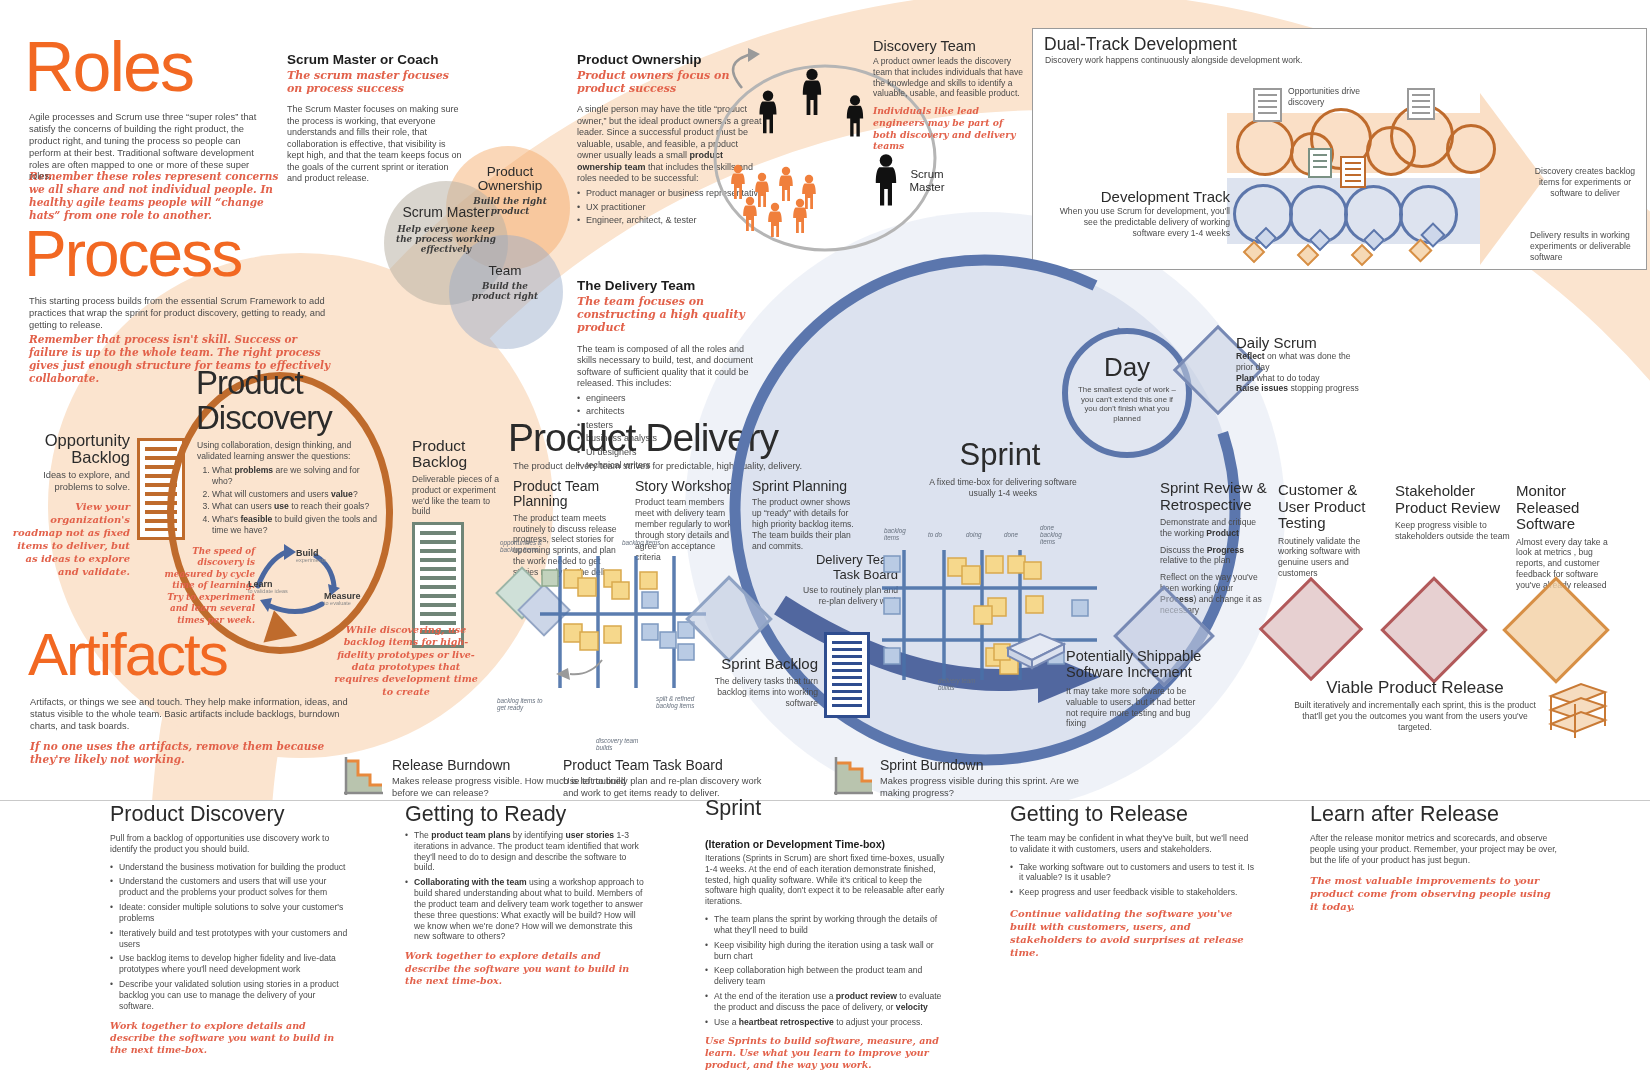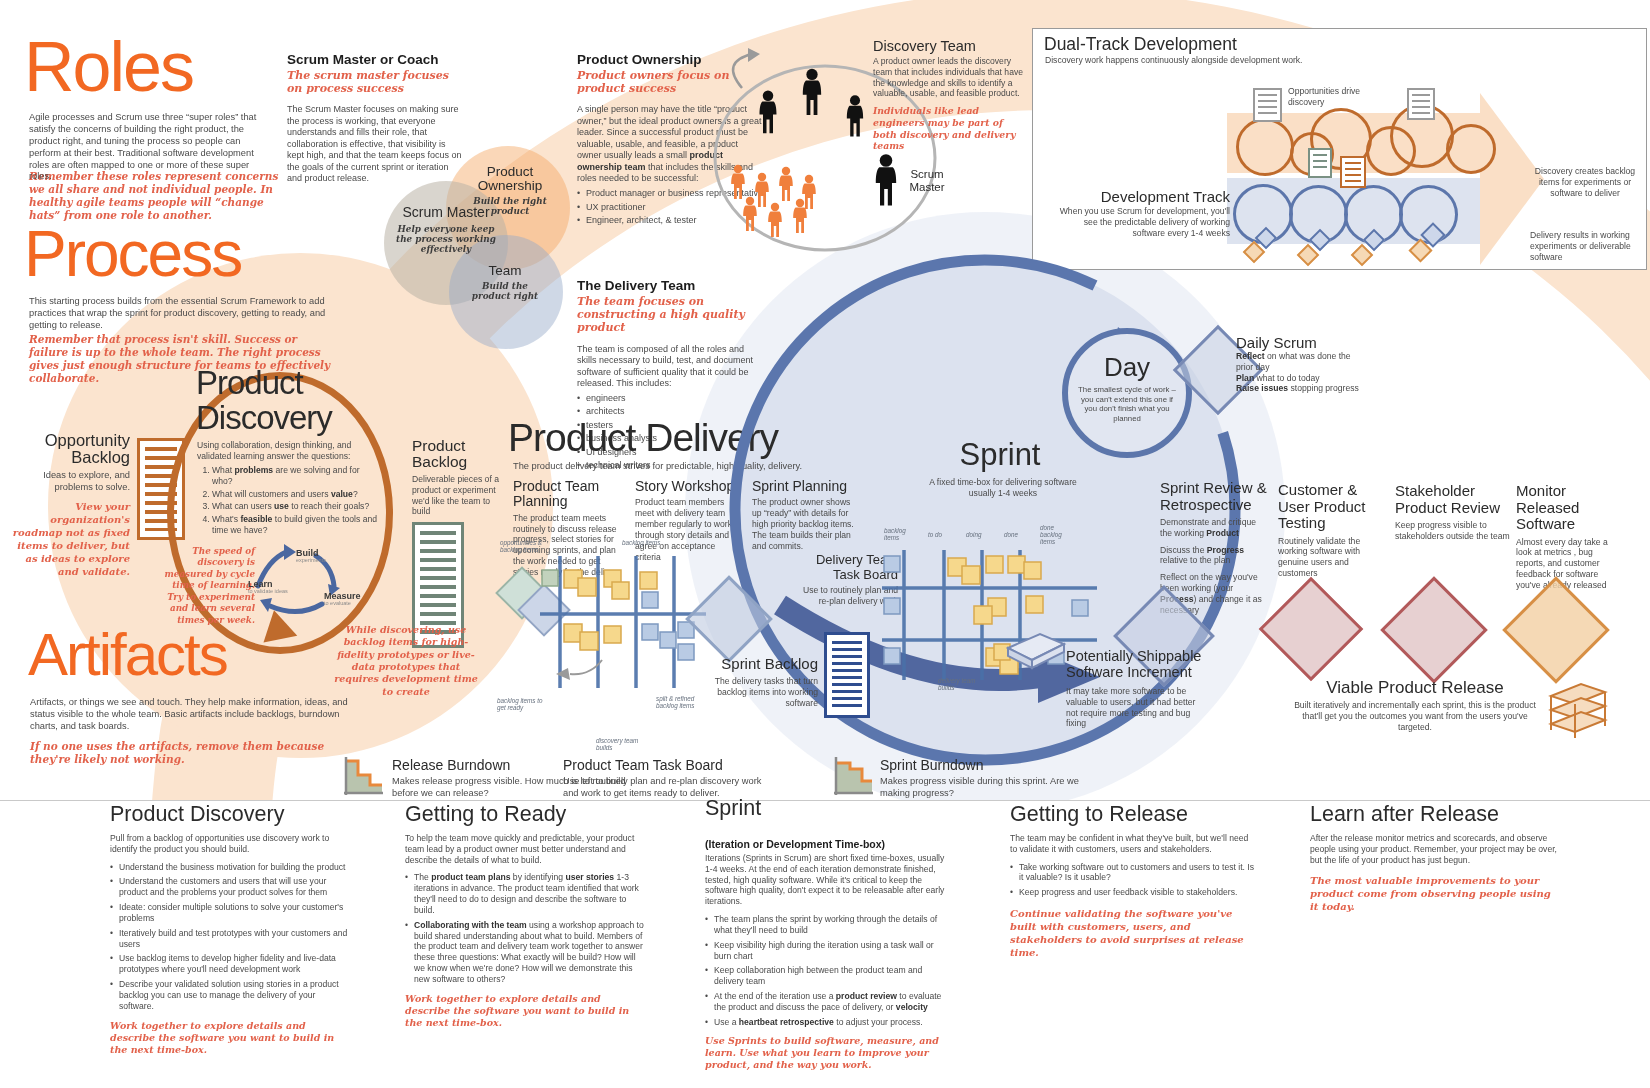--- a/index.html
+++ b/index.html
@@ -435,21 +435,20 @@
         <li>Ideate: consider multiple solutions to solve your customer's problems</li>
         <li>Iteratively build and test prototypes with your customers and users</li>
         <li>Use backlog items to develop higher fidelity and live-data prototypes where you'll need development work</li>
         <li>Describe your validated solution using stories in a product backlog you can use to manage the delivery of your software.</li>
       </ul>
     <div class="note" style="margin-top:8px;font-size:9.5px;line-height:1.3;">Work together to explore details and describe the software you want to build in the next time-box.</div>
   </div>
 
   <div class="abs bottom-sec" style="left:405px;top:802px;width:242px;">
     <div class="h" style="font-size:21.5px;">Getting to Ready</div>
-    <div class="small intro">To help the team move quickly and predictable, your product team lead by a product owner must better understand and describe the details of what to build.</div>
     <ul class="bul small">
         <li>The <b>product team plans</b> by identifying <b>user stories</b> 1-3 iterations in advance.  The product team identified that work they'll need to do to design and describe the software to build.</li>
         <li><b>Collaborating with the team</b> using a workshop approach to build shared understanding about what to build.  Members of the product team and delivery team work together to answer these three questions: What exactly will be build?  How will we know when we're done? How will we demonstrate this new software to others?</li>
       </ul>
     <div class="note" style="margin-top:8px;font-size:9.5px;line-height:1.3;">Work together to explore details and describe the software you want to build in the next time-box.</div>
   </div>
 
   <div class="abs bottom-sec" style="left:705px;top:796px;width:242px;">
     <div class="h" style="font-size:21.5px;">Sprint</div>
     <div class="hb" style="font-size:10.5px;margin-top:17px;">(Iteration or Development Time-box)</div>

